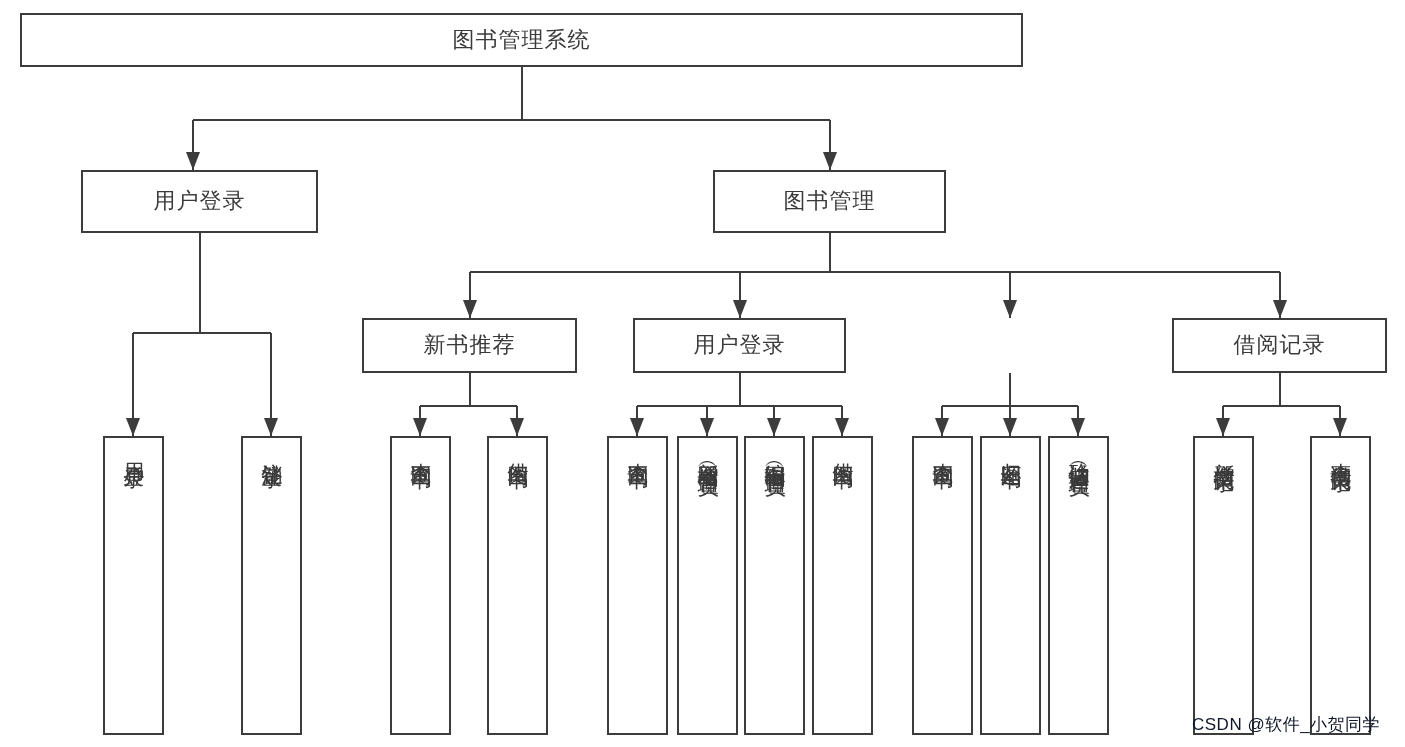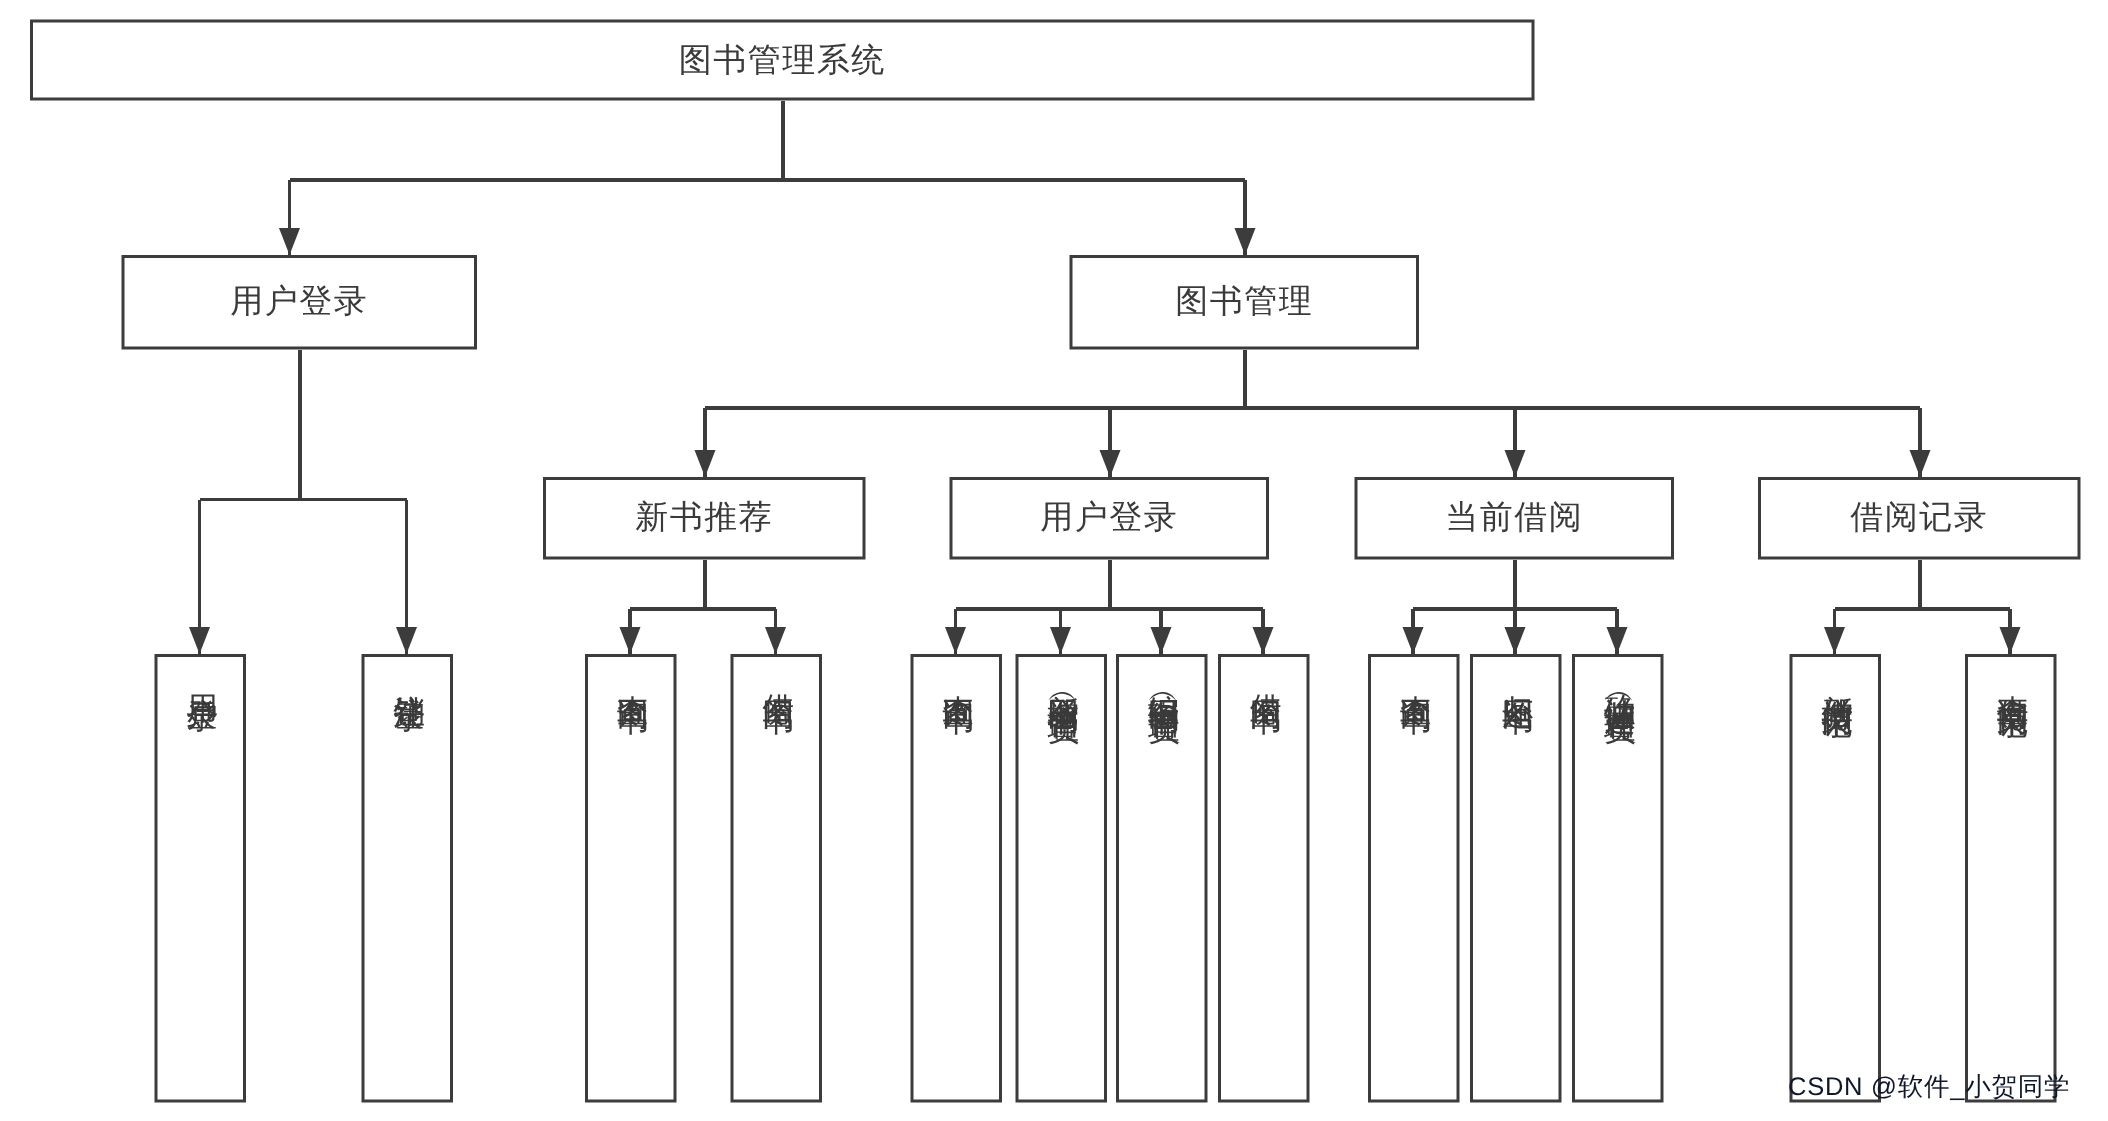--- a/index.html
+++ b/index.html
@@ -143,23 +143,20 @@
   <div class="node h" style="left: 362px; top: 318px; width: 215px; height: 55px;">
     <span class="label">新书推荐</span>
   </div>
 
   <div class="node h" style="left: 713px; top: 170px; width: 233px; height: 63px;">
     <span class="label">图书管理</span>
   </div>
   <div class="node h" style="left: 633px; top: 318px; width: 213px; height: 55px;">
     <span class="label">用户登录</span>
   </div>
-  <div class="node h" style="left: 903px; top: 318px; width: 213px; height: 55px;">
-    <span class="label">当前借阅</span>
-  </div>
   <div class="node h" style="left: 1172px; top: 318px; width: 215px; height: 55px;">
     <span class="label">借阅记录</span>
   </div>
 
   <div class="node v" style="left: 103px; top: 436px; width: 61px; height: 299px;">
     <span class="label">用户登录</span>
   </div>
   <div class="node v" style="left: 241px; top: 436px; width: 61px; height: 299px;">
     <span class="label">注销登录</span>
   </div>

